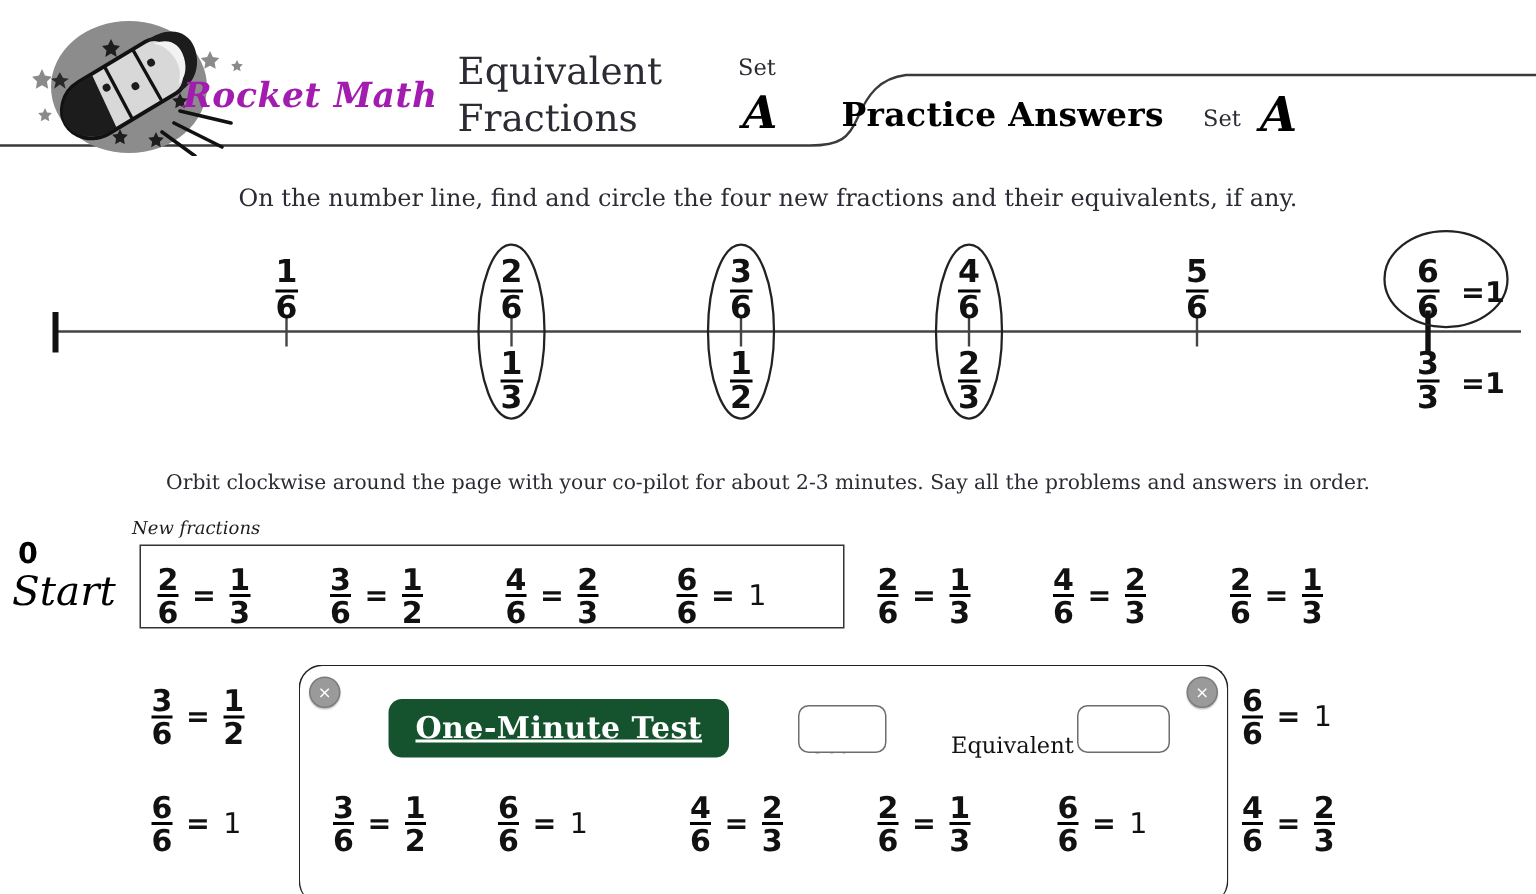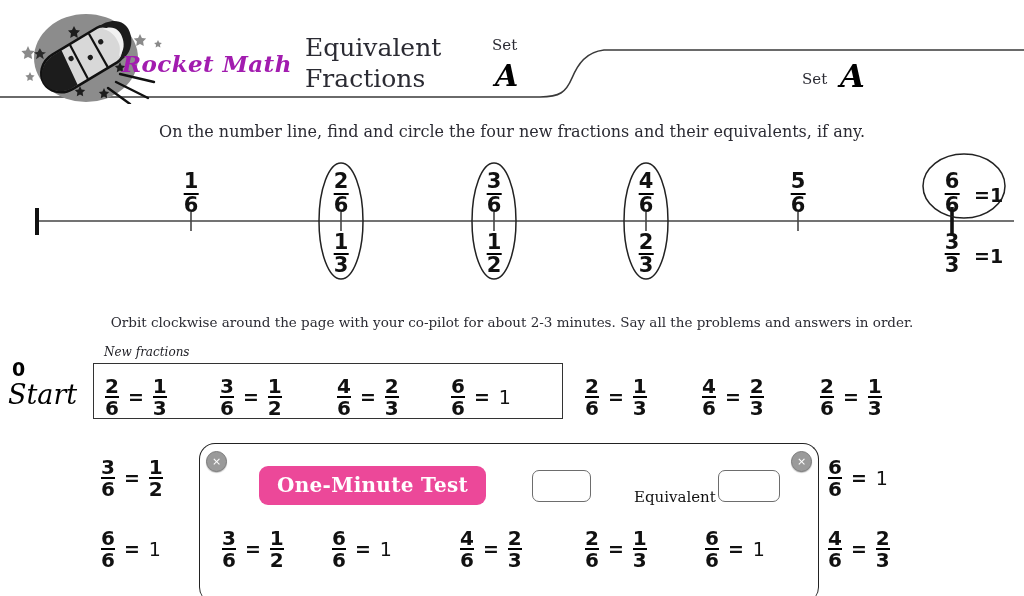--- a/index.html
+++ b/index.html
@@ -72,21 +72,21 @@
   .nl-top{position:absolute;transform:translateX(-50%);bottom:0;}
   .nl-bot{position:absolute;transform:translateX(-50%);top:0;}
   .nl-eq{
     font-family:"DejaVu Sans", sans-serif;font-weight:bold;font-size:19px;
     position:absolute;white-space:nowrap;
   }
 
   
   .newfrac-label{
     position:absolute;left:88px;top:345px;
-    font-family:"DejaVu Serif", serif;font-style:italic;font-size:12px;color:#1c1c22;margin-left:16px;
+    font-family:"DejaVu Serif", serif;font-style:italic;font-size:12px;color:#1c1c22;
   }
   .start-word{
     position:absolute;left:8px;top:379px;
     font-family:"DejaVu Serif", serif;font-weight:normal;font-style:italic;font-size:27px;color:#000;
   }
   .start-box{
     position:absolute;left:93px;top:363px;width:470px;height:56px;
     border:1.6px solid #333;box-sizing:border-box;
   }
   .prob{position:absolute;display:flex;align-items:center;white-space:nowrap;}
@@ -107,23 +107,23 @@
   }
   .x-badge{
     position:absolute;width:19px;height:19px;border-radius:50%;
     background:#9a9a9a;border:1px solid #7c7c7c;
     display:flex;align-items:center;justify-content:center;
     font-family:"DejaVu Sans", sans-serif;font-size:11px;color:#fff;line-height:1;
     box-shadow:0 1px 1px rgba(0,0,0,.25);
   }
   .omt-badge{
     position:absolute;left:259px;top:466px;
-    background:#ec4899;border-radius:9px;padding:7px 18px 8px 18px;
+    background:#14532d;border-radius:9px;padding:7px 18px 8px 18px;
     font-family:"DejaVu Serif", serif;font-weight:bold;font-size:20px;color:#fff;
-    letter-spacing:.3px;white-space:nowrap;
+    letter-spacing:.3px;white-space:nowrap;text-decoration:underline;
   }
   .goal-label{
     position:absolute;left:494px;top:488px;
     font-family:"DejaVu Serif", serif;font-size:15px;color:#111;margin-left:44px;
   }
   .goal-box{
     position:absolute;left:532px;top:470px;width:59px;height:32px;
     border:1.3px solid #6d6d6d;border-radius:7px;background:#fff;box-sizing:border-box;
   }
   .completed-label{
@@ -193,20 +193,21 @@
     </div>
 
     <div class="title-block">
       <div>Equivalent</div>
       <div>Fractions</div>
     </div>
 
     <div class="set-label-1">Set</div>
     <div class="set-letter-1">A</div>
 
+    <div class="practice-title">Practice Answers</div>
     <div class="set-label-2">Set</div>
     <div class="set-letter-2">A</div>
   </div>
 
   <div class="instr1">On the number line, find and circle the four new fractions and their equivalents, if any.</div>
 
   <div class="numline">
     <div class="nl-zero">0</div>
     <svg width="1024" height="140" style="position:absolute;left:0;top:0;">
       <line x1="36" y1="71" x2="1014" y2="71" stroke="#444" stroke-width="1.6"></line>

